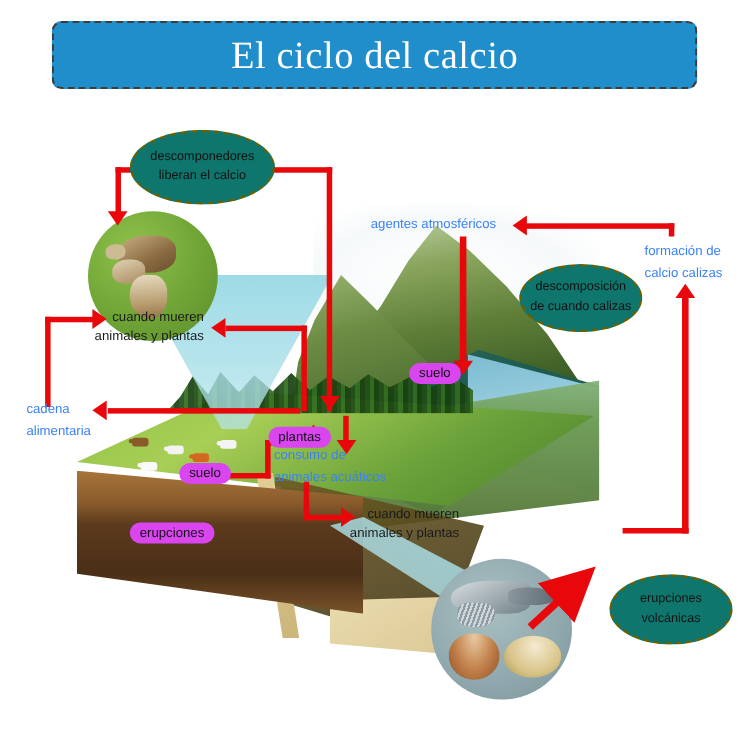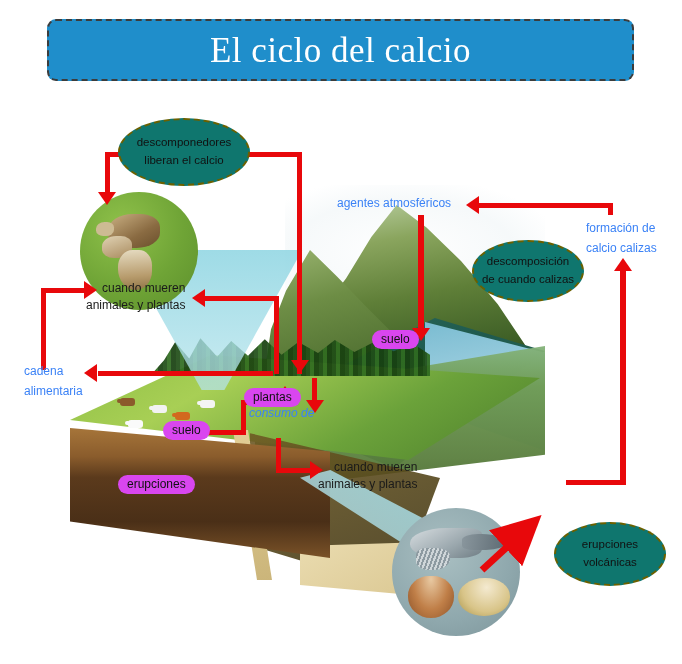--- a/index.html
+++ b/index.html
@@ -274,22 +274,23 @@
   <div class="plain two" style="left:586px;top:219px;">
     <span>formación de</span>
     <span>calcio calizas</span>
   </div>
 
   <div class="plain two" style="left:24px;top:362px;">
     <span>cadena</span>
     <span>alimentaria</span>
   </div>
 
-  <div class="plain two" style="left:249px;top:404px;font-style:italic;">
+  <div class="plain two" style="left:249px;top:404px;">
     <span>consumo de</span>
+    <span>animales acuáticos</span>
   </div>
 
   <div class="mag-label" style="left:86px;top:280px;">
     <span>cuando mueren</span>
     <span>animales y plantas</span>
   </div>
 
   <div class="mag-label" style="left:318px;top:459px;">
     <span>cuando mueren</span>
     <span>animales y plantas</span>

